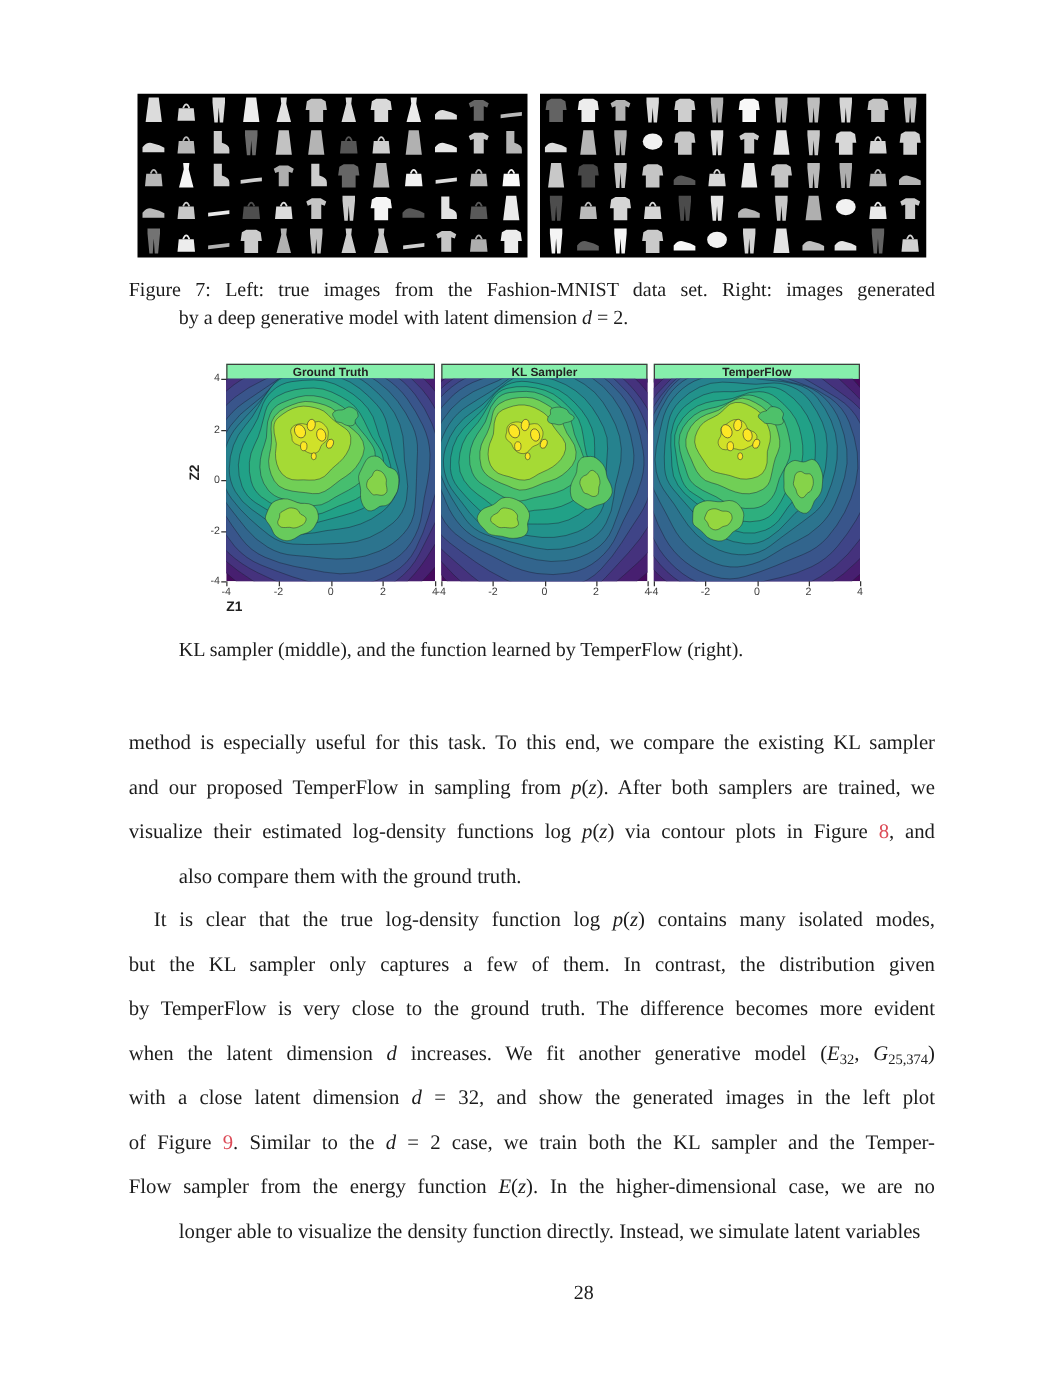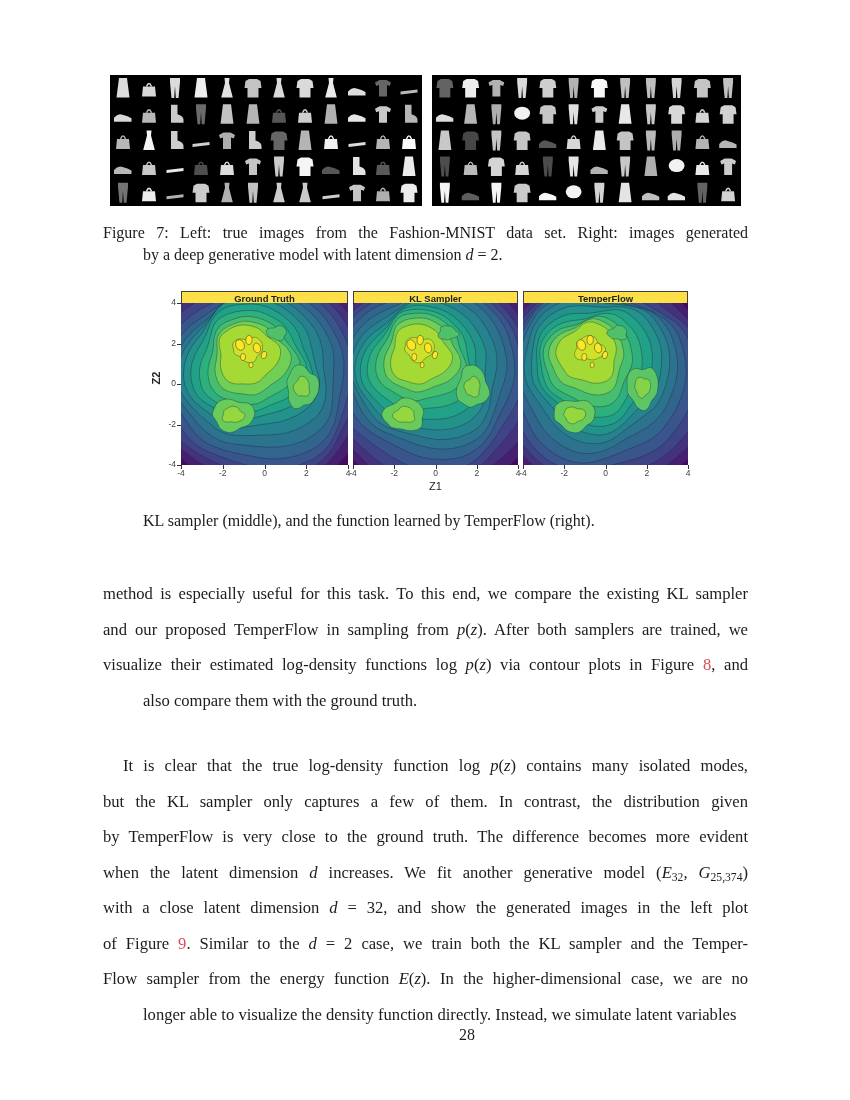--- a/index.html
+++ b/index.html
@@ -9,41 +9,41 @@
 
   
   .mnist-panel{position:absolute;background:#000;}
   .mnist-panel svg{display:block;width:100%;height:100%;}
 
   
   .caption .tline{font-size:16px;line-height:21.5px;height:21.5px;}
   .body-text .tline{font-size:16.6px;line-height:35.55px;height:35.55px;}
   .tline{white-space:nowrap;text-align:justify;text-align-last:justify;overflow:hidden;}
   .tline.lastline{text-align-last:left;margin-left:40px;}
-  .tline.indent{text-indent:20px;margin-top:30px;}
+  .tline.indent{text-indent:20px;}
   .seg-i{font-style:italic;}
   .seg-sub{font-size:70%;vertical-align:-3px;}
   .seg-red{cursor:pointer;}
 
   
   .fig8{position:absolute;left:158px;top:286px;width:532px;height:210px;
         font-family:"Liberation Sans", sans-serif;}
   .f8panel{position:absolute;top:1px;height:178px;}
-  .f8strip{position:absolute;left:0;top:4px;right:0;height:15px;background:#fde047;
+  .f8strip{position:absolute;left:0;top:4px;right:0;height:15px;background:#86efac;
            border:1px solid #3f3f3f;box-sizing:border-box;
            font-size:9.5px;font-weight:700;color:#222;text-align:center;line-height:14px;}
   .f8plot{position:absolute;left:0;top:16px;right:0;height:162px;}
   .f8plot svg{display:block;width:100%;height:100%;}
   .xtick-label{position:absolute;top:182px;transform:translateX(-50%);
                font-size:8.5px;color:#3f3f3f;}
   .xtick-mark{position:absolute;top:179px;width:1px;height:4px;background:#333;}
   .ytick-label{position:absolute;width:18px;text-align:right;font-size:8.5px;color:#3f3f3f;}
   .ytick-mark{position:absolute;left:19px;width:4px;height:1px;background:#333;}
-  .axis-x-title{position:absolute;left:23px;width:509px;top:194px;text-align:center;
-                font-size:11px;font-weight:400;color:#222;}
+  .axis-x-title{position:absolute;left:23px;width:509px;top:194px;text-align:left;
+                font-size:11px;font-weight:700;color:#222;}
   .axis-y-title{position:absolute;left:-8px;top:86px;font-size:11px;font-weight:700;color:#222;
                 transform:rotate(-90deg);}
   .pagenum{position:absolute;left:0;top:1026px;width:850px;text-align:center;font-size:16px;padding-left:42px;}
 </style>
 </head>
 <body>
 
 <div class="page">
 
   <div class="mnist-panel" style="left:110px;top:75px;width:312px;height:131px;">

